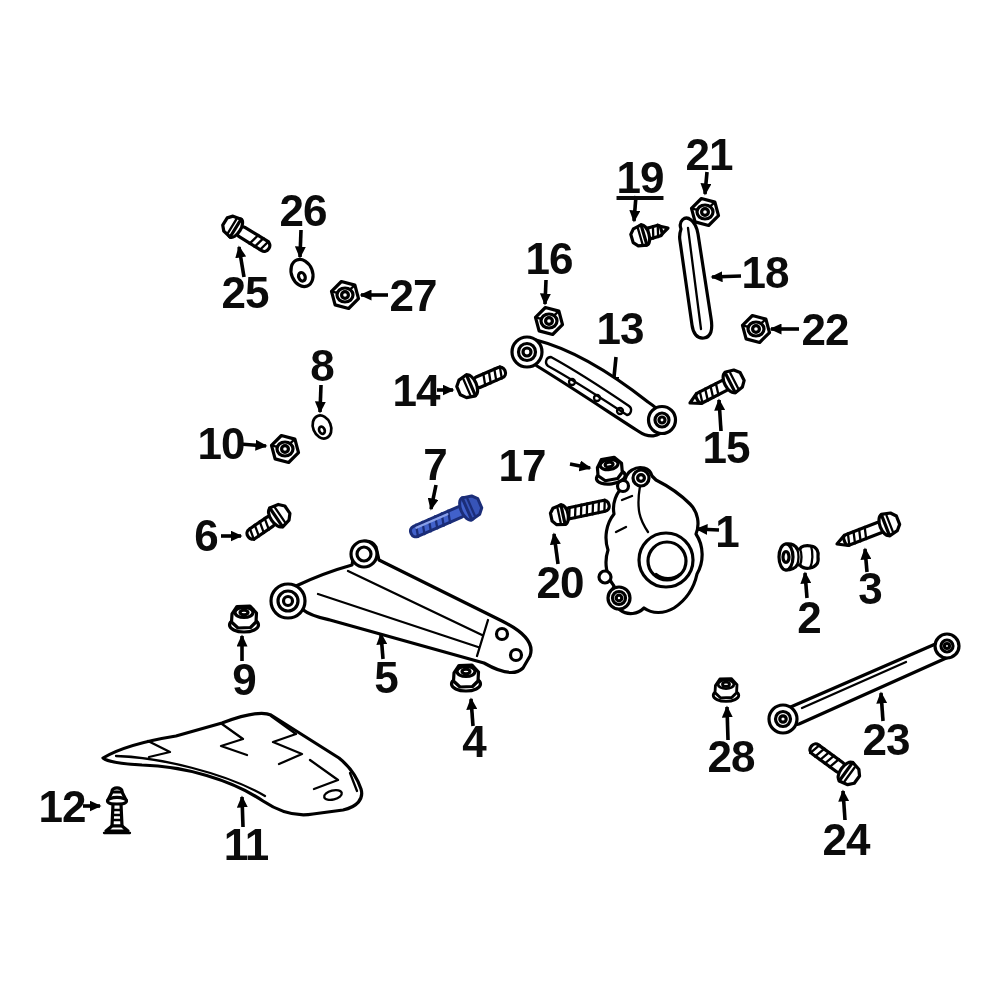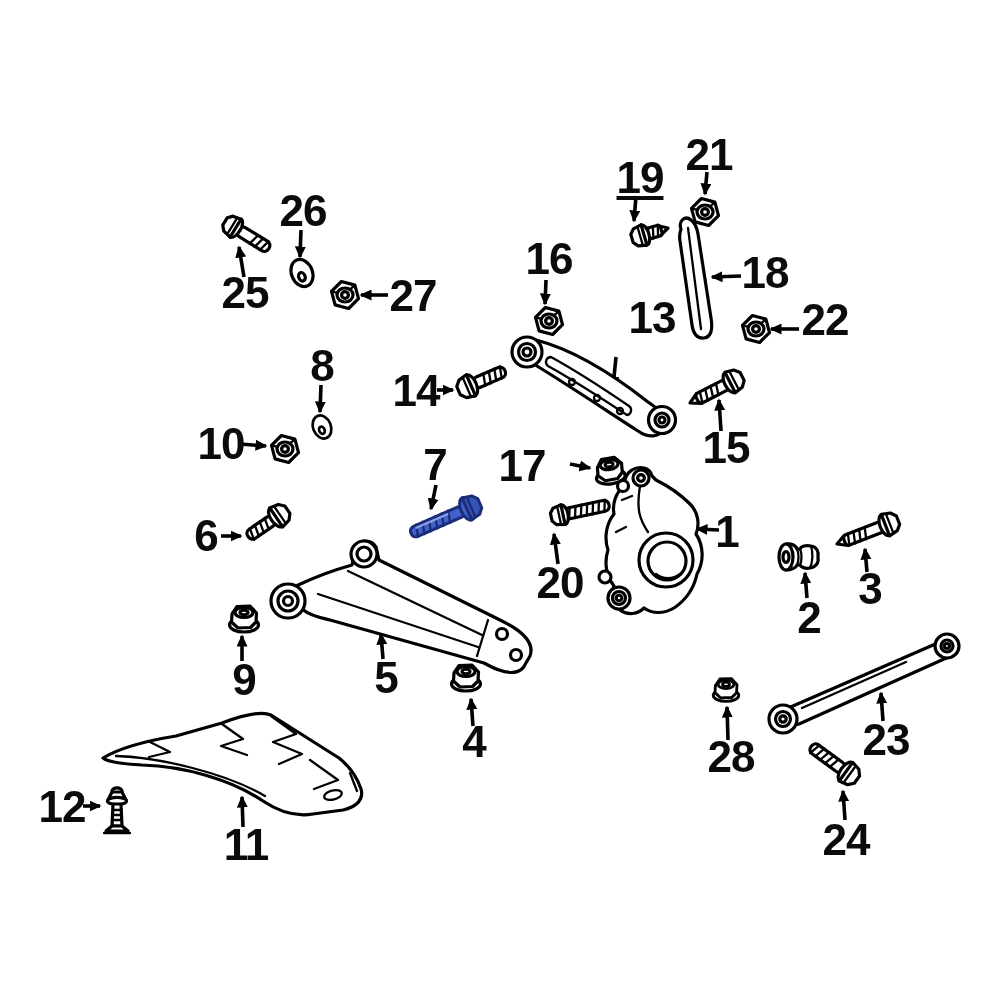--- a/index.html
+++ b/index.html
@@ -274,30 +274,30 @@
       <div class="callout" style="left: 870px; top: 589px;">3</div>
       <div class="callout" style="left: 474px; top: 742px;">4</div>
       <div class="callout" style="left: 386px; top: 678px;">5</div>
       <div class="callout" style="left: 206px; top: 536px;">6</div>
       <div class="callout" style="left: 435px; top: 465px;">7</div>
       <div class="callout" style="left: 322px; top: 366px;">8</div>
       <div class="callout" style="left: 244px; top: 680px;">9</div>
       <div class="callout" style="left: 221px; top: 444px;">10</div>
       <div class="callout" style="left: 246px; top: 845px; text-align: center;">11</div>
       <div class="callout" style="left: 62px; top: 807px;">12</div>
-      <div class="callout" style="left: 620px; top: 318px; margin-left: 32px;">13</div>
+      <div class="callout" style="left: 620px; top: 329px;">13</div>
       <div class="callout" style="left: 416px; top: 391px;">14</div>
       <div class="callout" style="left: 726px; top: 448px;">15</div>
       <div class="callout" style="left: 549px; top: 259px;">16</div>
       <div class="callout" style="left: 522px; top: 466px;">17</div>
       <div class="callout" style="left: 765px; top: 273px;">18</div>
       <div class="callout" style="left: 640px; top: 178px; text-decoration: underline;">19</div>
       <div class="callout" style="left: 560px; top: 583px;">20</div>
       <div class="callout" style="left: 709px; top: 155px;">21</div>
-      <div class="callout" style="left: 825px; top: 320px;">22</div>
+      <div class="callout" style="left: 825px; top: 330px;">22</div>
       <div class="callout" style="left: 886px; top: 740px;">23</div>
       <div class="callout" style="left: 846px; top: 840px;">24</div>
       <div class="callout" style="left: 245px; top: 293px;">25</div>
       <div class="callout" style="left: 303px; top: 211px; text-align: center;">26</div>
       <div class="callout" style="left: 413px; top: 296px;">27</div>
       <div class="callout" style="left: 731px; top: 757px;">28</div>
     </div>
 </div>
 
 </body></html>

